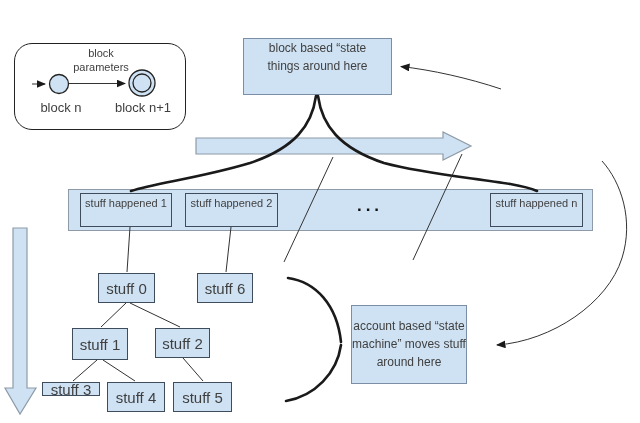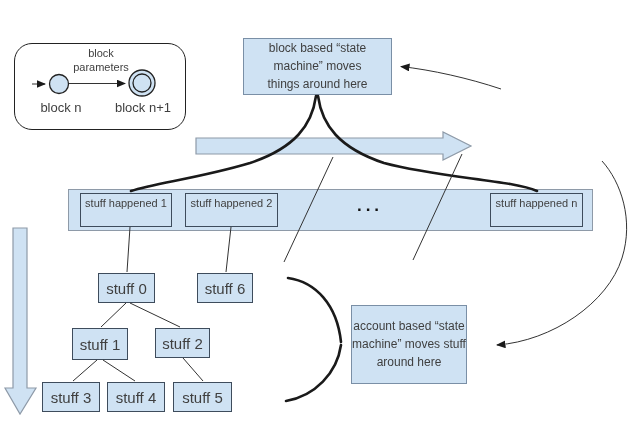--- a/index.html
+++ b/index.html
@@ -35,21 +35,21 @@
   #ledger-item-n{left:490px}
   #ledger-ellipsis{position:absolute;left:348px;top:196px;width:44px;font-size:17px;font-weight:900;
                    letter-spacing:4px;color:#111;text-align:center;z-index:3}
 
   .node{position:absolute;border:1px solid var(--border_dark);background:var(--box_fill);
         font-size:15px;display:flex;align-items:center;justify-content:center;z-index:2}
   #node-0{left:98px;top:273px;width:57px;height:30px}
   #node-6{left:197px;top:273px;width:56px;height:30px}
   #node-1{left:72px;top:328px;width:56px;height:32px}
   #node-2{left:155px;top:328px;width:55px;height:30px}
-  #node-3{left:42px;top:382px;width:58px;height:30px}
+  #node-3{left:42px;top:382px;width:58px;height:14px}
   #node-4{left:107px;top:382px;width:58px;height:30px}
   #node-5{left:173px;top:382px;width:59px;height:30px}
 
   #overlay{position:absolute;left:0;top:0;z-index:5;pointer-events:none}
   .thick{fill:none;stroke:var(--ink);stroke-width:2.6px;stroke-linecap:round}
   .thin{fill:none;stroke:#333;stroke-width:1px}
   .blockarrow{fill:var(--box_fill);stroke:var(--border_gray);stroke-width:1.2px}
   .statecircle{fill:var(--box_fill);stroke:#222;stroke-width:1.3px}
 </style>
 </head>
@@ -57,21 +57,20 @@
 
 <div id="canvas">
 
   <div id="legend"></div>
   <div id="legend-title" class="lbl">block parameters</div>
   <div id="legend-lbl-n" class="legend-lbl">block n</div>
   <div id="legend-lbl-n1" class="legend-lbl">block n+1</div>
 
   <div id="top-note" class="fillbox note">
     <span>block based “state</span>
-    <span>machine” moves</span>
     <span>things around here</span>
   </div>
   <div id="account-note" class="fillbox note">
     <span>account based “state</span>
     <span>machine” moves stuff</span>
     <span>around here</span>
   </div>
 
   <div id="ledger-bar" class="fillbox"></div>
   <div id="ledger-item-1" class="ledger-item">

